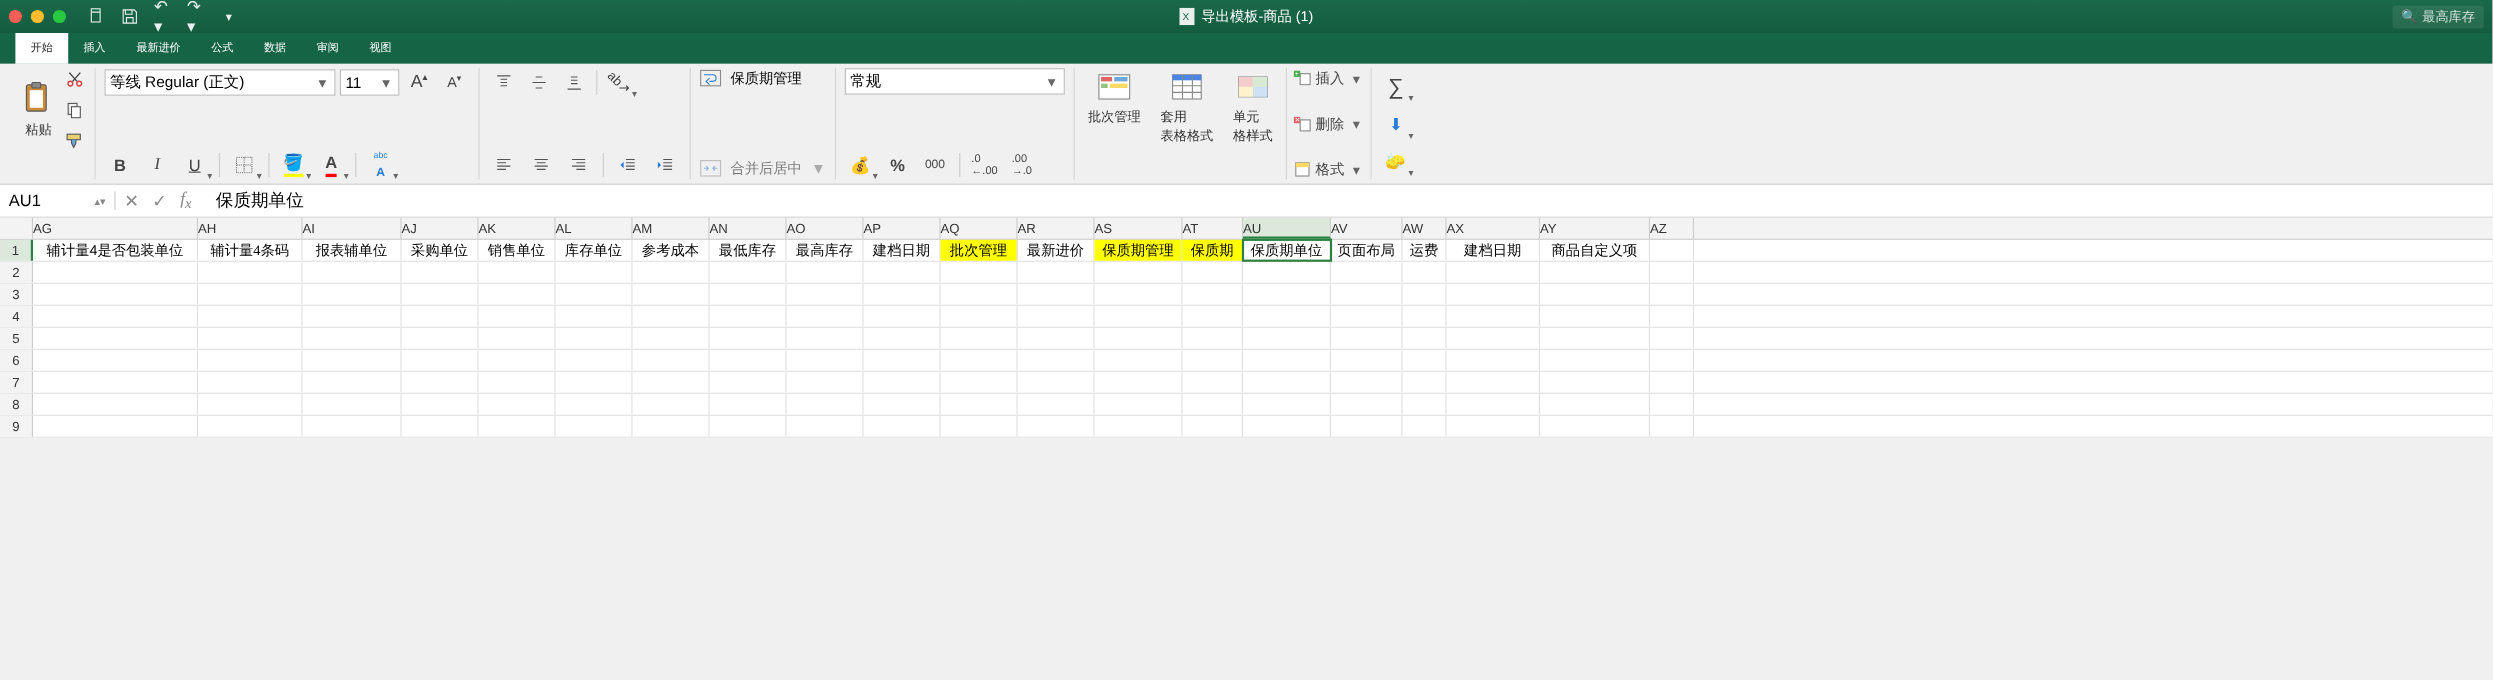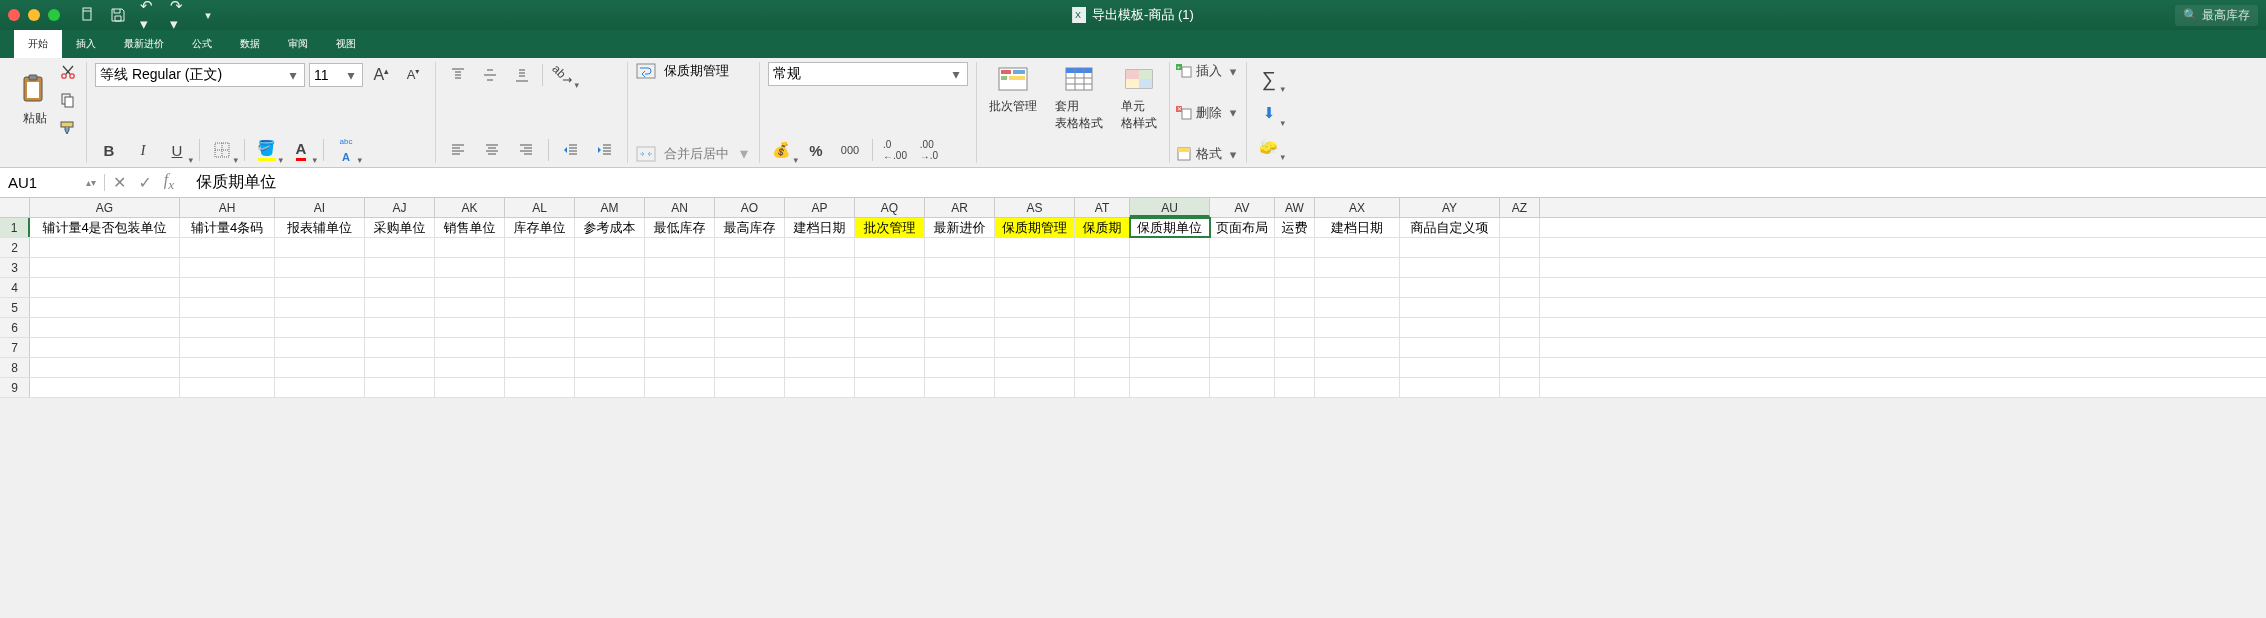--- a/index.html
+++ b/index.html
@@ -40,21 +40,21 @@
 
 .fbar{height:30px;background:#fff;border-bottom:1px solid #c8c8c8;display:flex;align-items:center}
 .namebox{width:105px;border-right:1px solid #ccc;padding:0 8px;font-size:15px;display:flex;align-items:center;justify-content:space-between}
 .fbtns{display:flex;align-items:center;padding:0 8px;gap:12px;color:#888}
 .fx{font-style:italic;font-family:serif;margin-right:6px}
 .finput{flex:1;padding:0 8px;font-size:16px}
 
 .grid{background:#fff}
 .colheads{display:flex;height:20px;background:#f3f3f3;border-bottom:1px solid #ccc}
 .corner{width:30px;border-right:1px solid #ccc;background:#f3f3f3}
-.colhead{border-right:1px solid #ccc;text-align:center;font-size:12px;color:#333;line-height:20px;cursor:pointer}
+.colhead{border-right:1px solid #ccc;font-size:12px;color:#333;line-height:20px;cursor:pointer}
 .colhead.sel{background:#dce8dc;border-bottom:2px solid #2a8040}
 .rows{}
 .row{display:flex;height:20px;border-bottom:1px solid #e0e0e0}
 .rowhead{width:30px;text-align:center;font-size:12px;line-height:20px;background:#f3f3f3;border-right:1px solid #ccc;color:#333}
 .rowhead.sel{background:#dce8dc;border-right:2px solid #2a8040}
 .cell{border-right:1px solid #e0e0e0;font-size:13px;line-height:20px;text-align:center;overflow:hidden;white-space:nowrap;color:#000;padding:0 2px}
 .cell.sel{outline:2px solid #2a8040;outline-offset:-1px;position:relative;z-index:2}
 .cell.hl{background:#ffff00}
 svg{display:block}
 .ul-color{border-bottom:3px solid transparent;padding-bottom:1px}
@@ -405,21 +405,21 @@
         <div class="colhead" style="width: 40px;">AW</div>
         <div class="colhead" style="width: 85px;">AX</div>
         <div class="colhead" style="width: 100px;">AY</div>
         <div class="colhead" style="width: 40px;">AZ</div>
       </div>
   </div>
   <div class="rows" id="rows">
       <div class="row">
         <div class="rowhead sel">1</div>
         <div class="cell" style="width: 150px;">辅计量4是否包装单位</div>
-        <div class="cell" style="width: 95px;">辅计量4条码</div>
+        <div class="cell" style="width: 95px; font-family: Liberation Serif, serif;">辅计量4条码</div>
         <div class="cell" style="width: 90px;">报表辅单位</div>
         <div class="cell" style="width: 70px;">采购单位</div>
         <div class="cell" style="width: 70px;">销售单位</div>
         <div class="cell" style="width: 70px;">库存单位</div>
         <div class="cell" style="width: 70px;">参考成本</div>
         <div class="cell" style="width: 70px;">最低库存</div>
         <div class="cell" style="width: 70px;">最高库存</div>
         <div class="cell" style="width: 70px;">建档日期</div>
         <div class="cell hl" style="width: 70px;">批次管理</div>
         <div class="cell" style="width: 70px;">最新进价</div>

